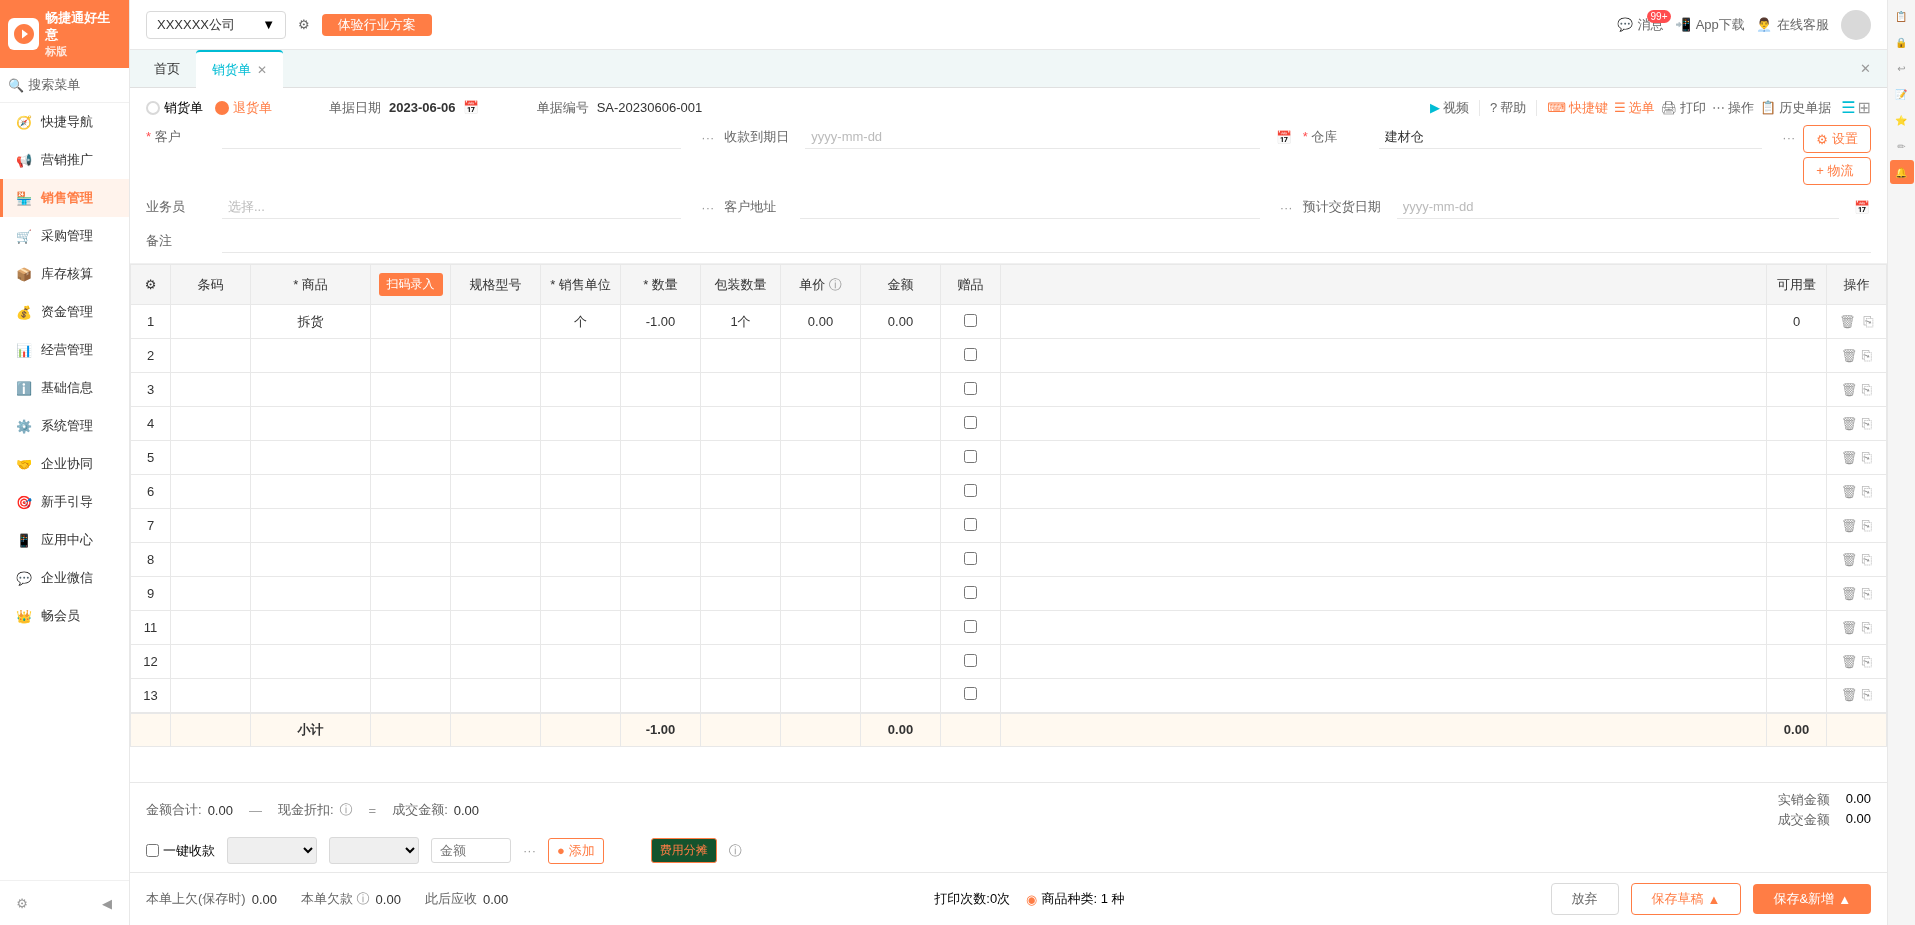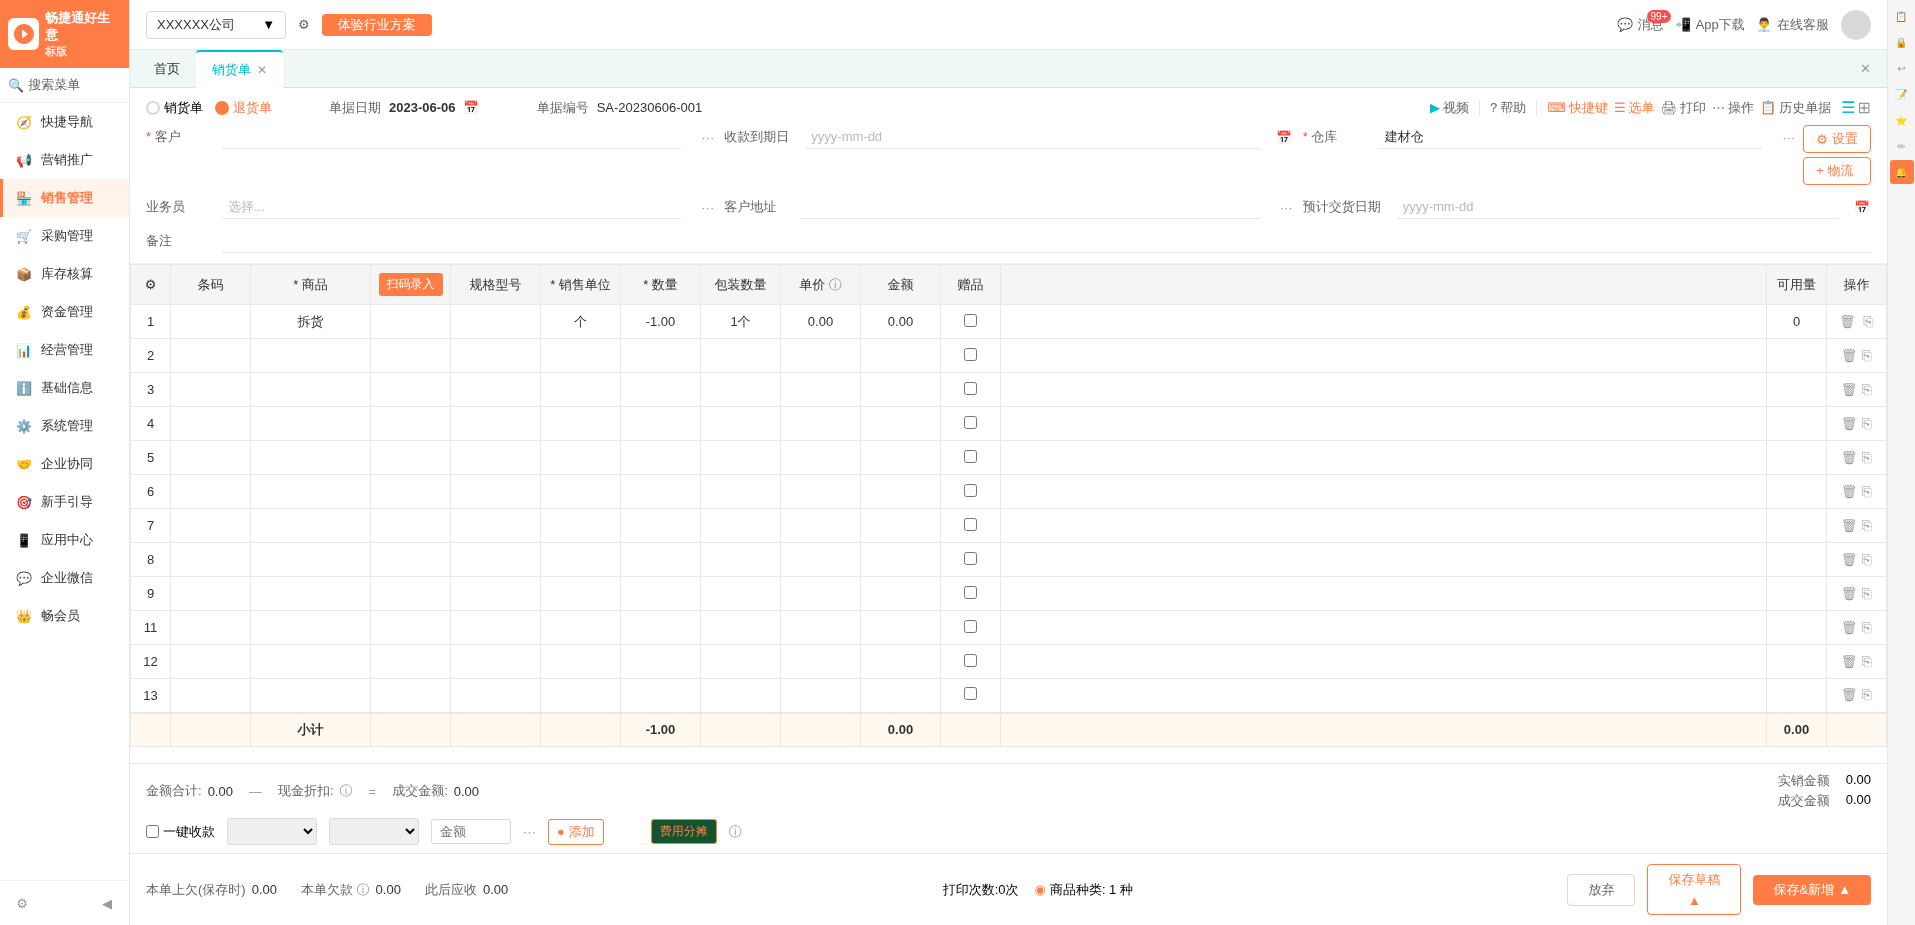--- a/index.html
+++ b/index.html
@@ -87,21 +87,21 @@
     .btn-expense { background: #fff; border: 1px solid #ff7d45; color: #ff7d45; padding: 3px 8px; border-radius: 3px; cursor: pointer; font-size: 12px; }
     .btn-expense.active { background: #14532d; margin-left: 35px; }
 
     
     .footer-bar { background: #fff; border-top: 1px solid #e8e8e8; padding: 10px 16px; display: flex; align-items: center; justify-content: space-between; flex-shrink: 0; }
     .footer-left { display: flex; gap: 24px; align-items: center; color: #333; }
     .footer-left-item { display: flex; align-items: center; gap: 6px; }
     .footer-left-label { color: #666; }
     .footer-right { display: flex; align-items: center; gap: 12px; }
     .btn-discard { background: #fff; border: 1px solid #d9d9d9; color: #666; padding: 6px 20px; border-radius: 4px; cursor: pointer; }
-    .btn-save-draft { background: #fff; border: 1px solid #ff7d45; color: #ff7d45; padding: 6px 20px; border-radius: 4px; cursor: pointer; display: flex; align-items: center; gap: 4px; flex-direction: column; }
+    .btn-save-draft { background: #fff; border: 1px solid #ff7d45; color: #ff7d45; padding: 6px 20px; border-radius: 4px; cursor: pointer; display: flex; align-items: center; gap: 4px; }
     .btn-save-new { background: #ff7d45; border: none; color: #fff; padding: 6px 20px; border-radius: 4px; cursor: pointer; display: flex; align-items: center; gap: 4px; }
 
     
     .right-panel { width: 28px; background: #f5f5f5; border-left: 1px solid #e8e8e8; display: flex; flex-direction: column; align-items: center; padding: 4px 0; gap: 2px; flex-shrink: 0; }
     .right-panel-btn { width: 24px; height: 24px; display: flex; align-items: center; justify-content: center; cursor: pointer; color: #999; border-radius: 3px; font-size: 10px; }
     .right-panel-btn.active { background: #ff7d45; color: #fff; }
 
     
     ::-webkit-scrollbar { width: 6px; height: 6px; }
     ::-webkit-scrollbar-thumb { background: #ccc; border-radius: 3px; }

